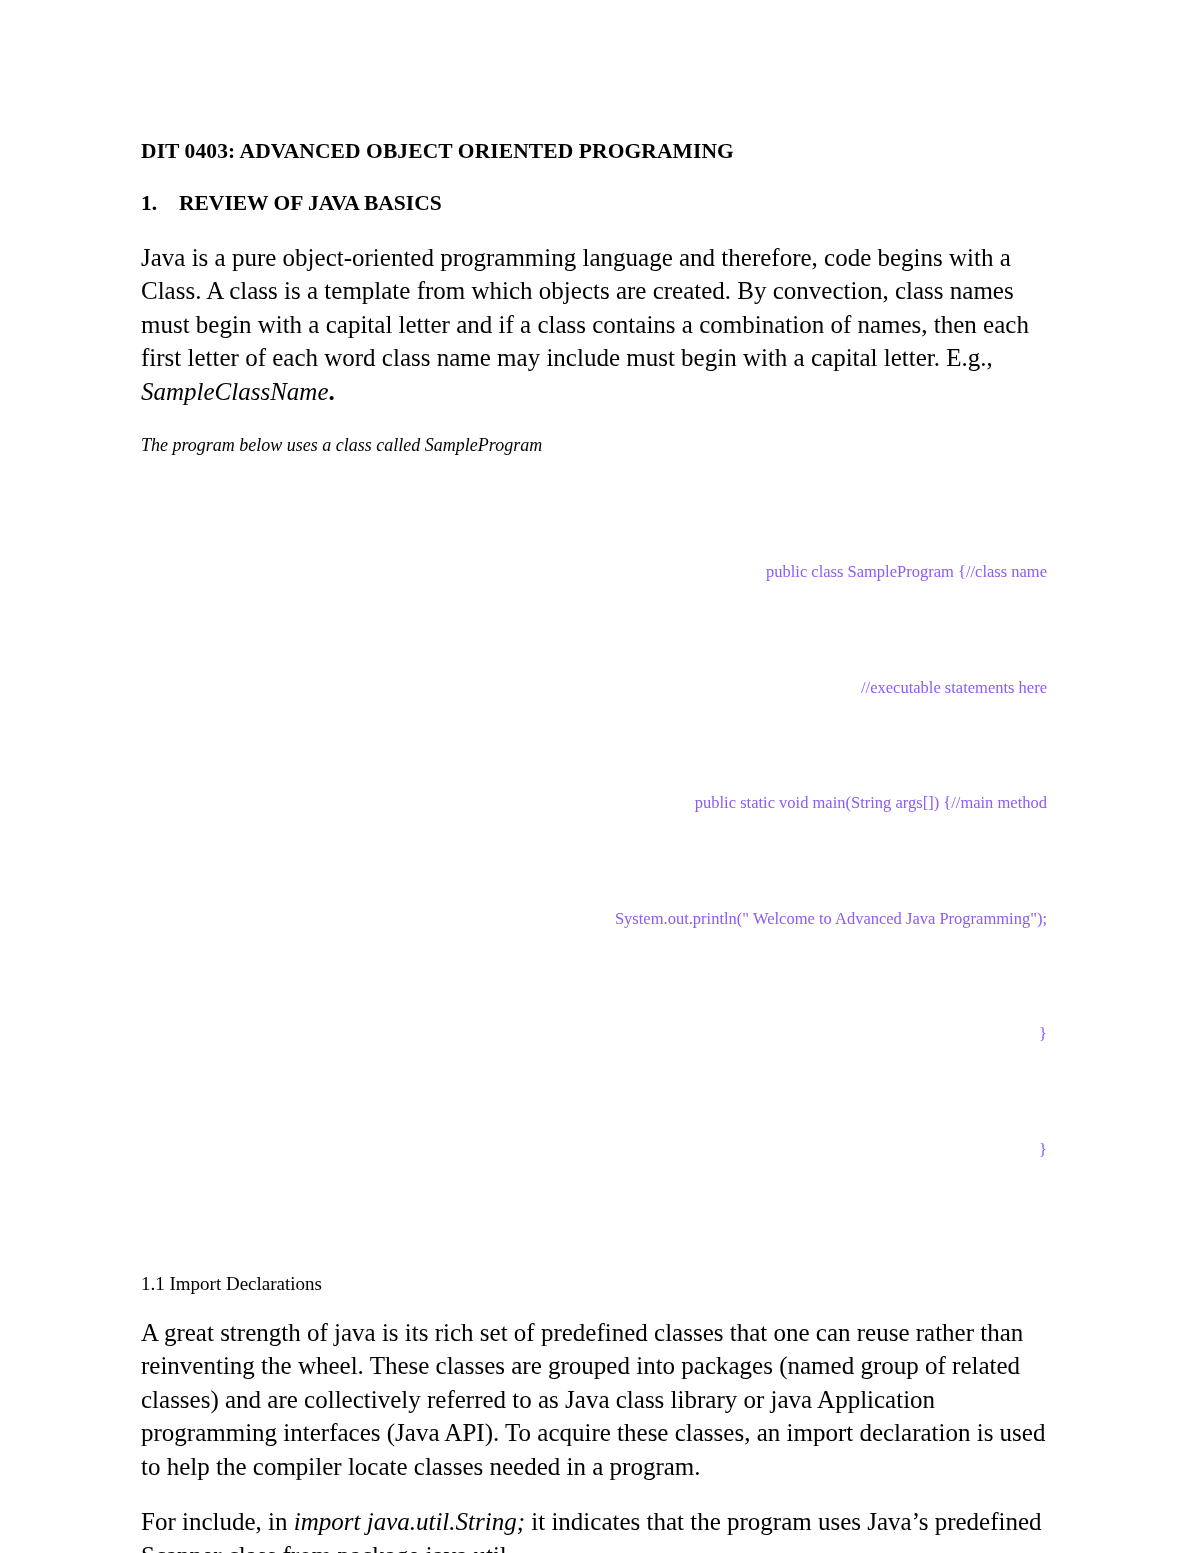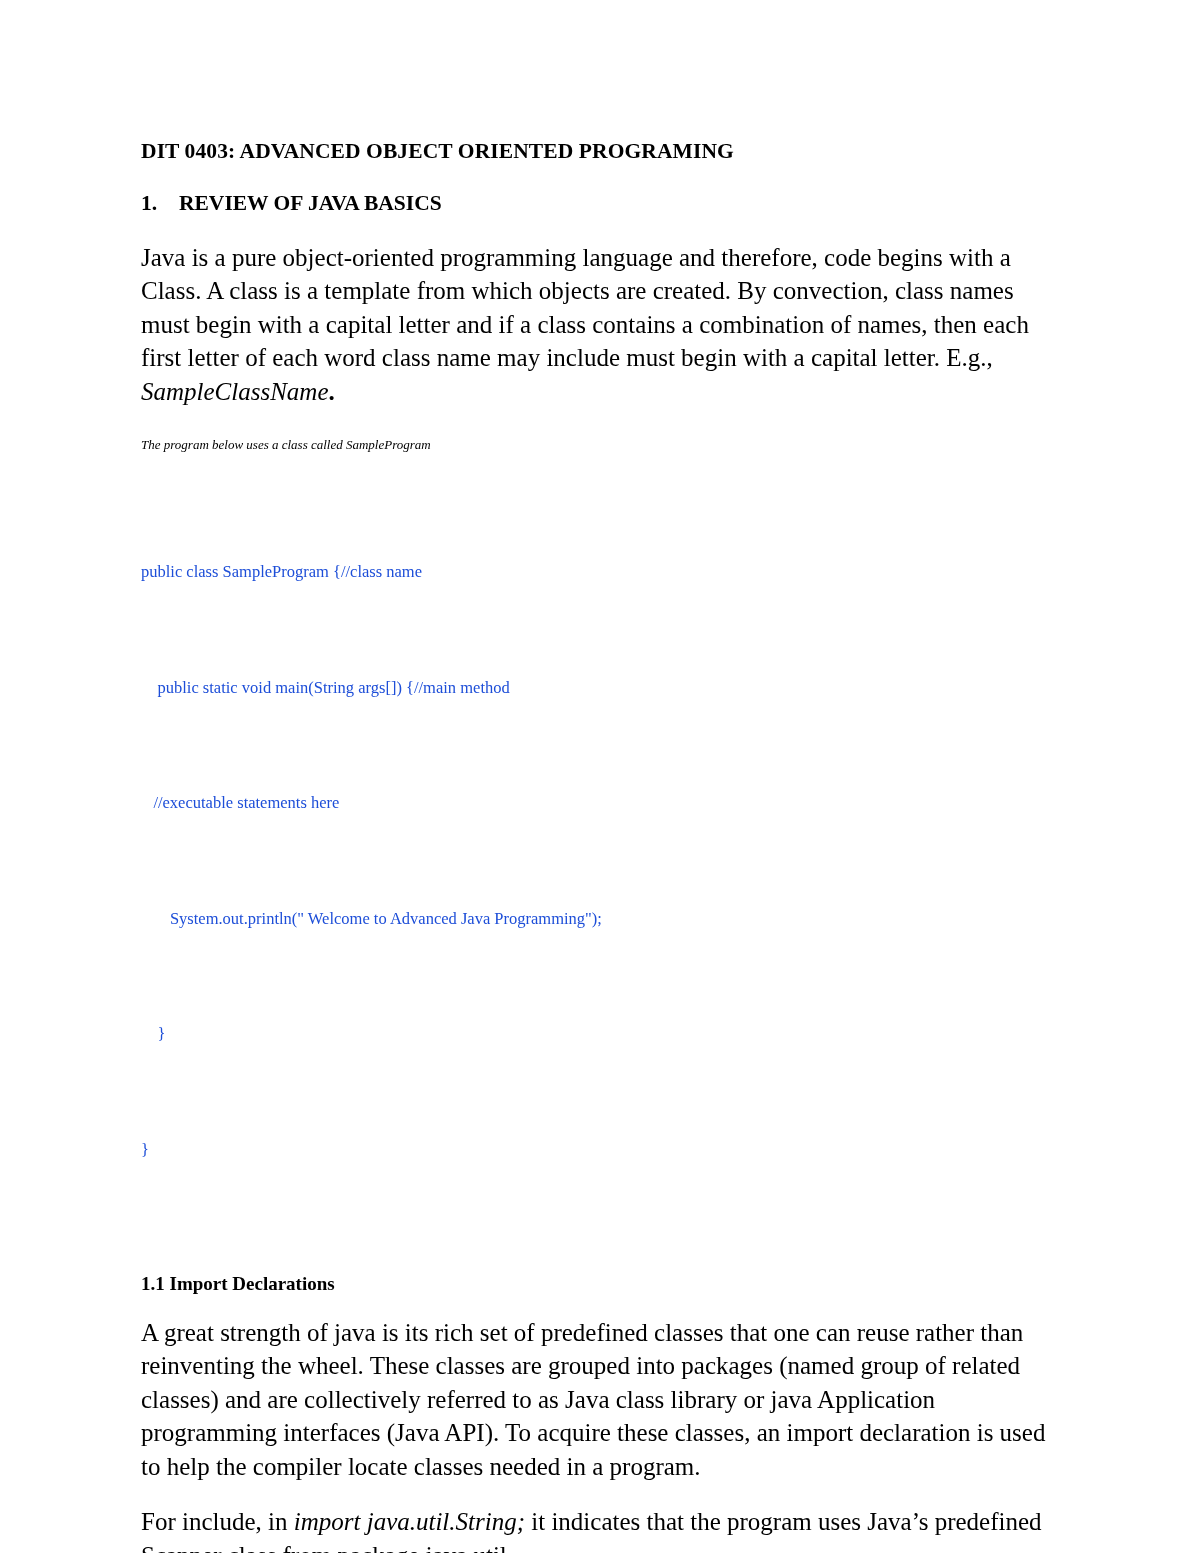--- a/index.html
+++ b/index.html
@@ -43,50 +43,51 @@
     margin: 0 0 24px 0;
     line-height: 1.2;
     display: flex;
   }
   .section-heading .num {
     width: 38px;
     flex: none;
   }
   .sub-heading {
     font-size: 19px;
-    font-weight: bold;
+    font-weight: normal;
     margin: 7px 0 20px 0;
     line-height: 1.25;
   }
 
   
   p.body-text {
     font-size: 25px;
     line-height: 33.5px;
     margin: 0 0 22px 0;
     text-align: left;
   }
   .it { font-style: italic; }
   .bd { font-weight: bold; }
 
   p.italic-lead {
-    font-size: 13px;
+    font-size: 18px;
     font-style: italic;
     line-height: 30px;
     margin: 0 0 16px 0;
   }
 
   
   .code-block {
-    color: #1d4ed8;
+    color: #8b5cf6;
     font-family: "Liberation Serif", "DejaVu Serif", serif;
     font-size: 16.5px;
     line-height: 38.5px;
     margin: 0 0 26px 0;
     white-space: pre;
+    text-align: right;
   }
   .code-line { white-space: pre; }
 </style>
 </head>
 <body>
 
 <div class="page">
   <div class="content">
 
     <h1 class="doc-title">DIT 0403: ADVANCED OBJECT ORIENTED PROGRAMING</h1>
@@ -95,22 +96,22 @@
       <span class="num">1.</span>
       <span>REVIEW OF JAVA BASICS</span>
     </h2>
 
     <p class="body-text"><span>Java is a pure object-oriented programming language and therefore, code begins with a Class. A class is a template from which objects are created. By convection, class names must begin with a capital letter and if a class contains a combination of names, then each first letter of each word class name may include must begin with a capital letter. E.g., </span><span class="it">SampleClassName</span><span class="bd">.</span></p>
 
     <p class="italic-lead">The program below uses a class called SampleProgram</p>
 
     <div class="code-block">
       <div class="code-line">public class SampleProgram {//class name</div>
+      <div class="code-line">   //executable statements here</div>
       <div class="code-line">    public static void main(String args[]) {//main method</div>
-      <div class="code-line">   //executable statements here</div>
       <div class="code-line">       System.out.println(" Welcome to Advanced Java Programming");</div>
       <div class="code-line">    }</div>
       <div class="code-line">}</div>
     </div>
 
     <h3 class="sub-heading">1.1 Import Declarations</h3>
 
     <p class="body-text">A great strength of java is its rich set of predefined classes that one can reuse rather than reinventing the wheel. These classes are grouped into packages (named group of related classes) and are collectively referred to as Java class library or java Application programming interfaces (Java API).  To acquire these classes, an import declaration is used to help the compiler locate classes needed in a program.</p>
 
     <p class="body-text"><span>For include, in </span><span class="it">import java.util.String;</span><span> it indicates that the program uses Java’s predefined Scanner class from package java.util.</span></p>

